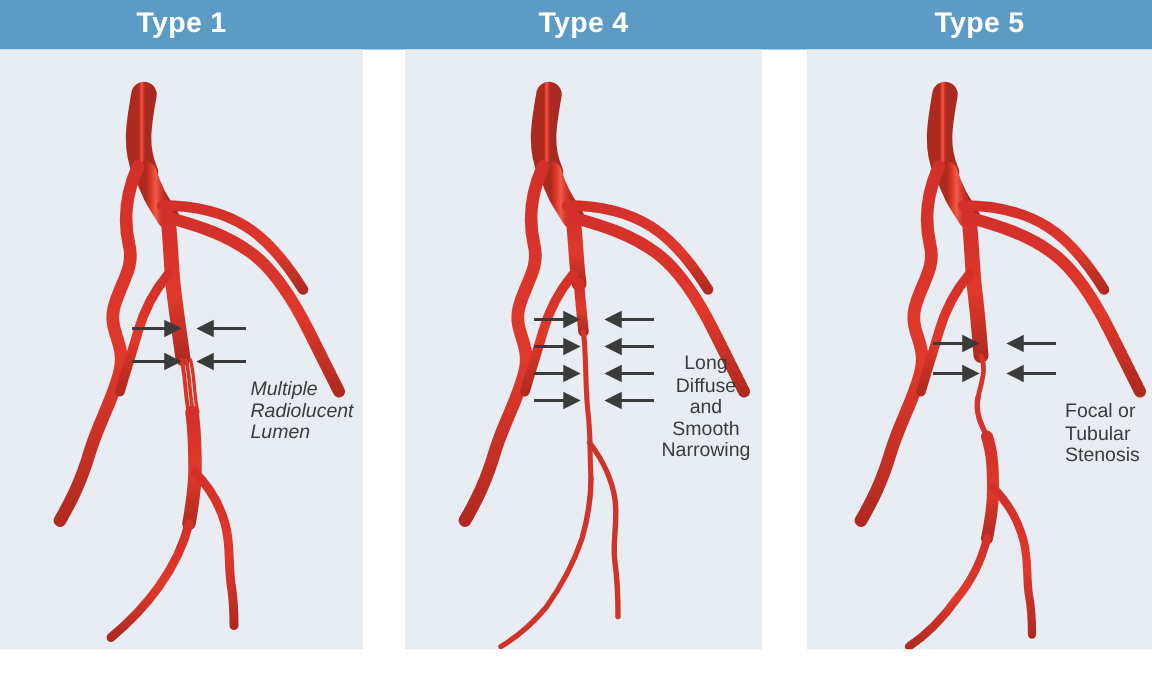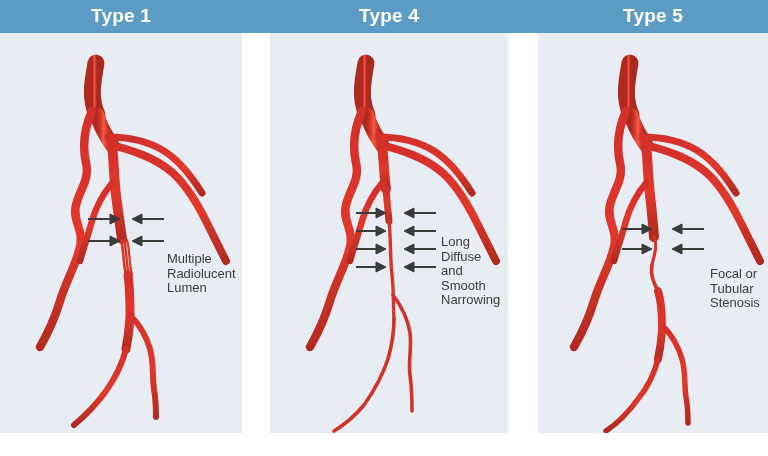--- a/index.html
+++ b/index.html
@@ -43,22 +43,22 @@
   #title-2 { left: 270px; width: 238px; }
   #title-3 { left: 538px; width: 230px; }
 
   .panel {
     position: absolute;
     top: 33px;
     height: 400px;
     background: #e8edf4;
     overflow: hidden;
   }
-  #panel-1 { left: 0px;   width: 242px; }
-  #panel-2 { left: 270px; width: 238px; }
+  #panel-1 { left: 0px;   width: 242px; font-style: italic; }
+  #panel-2 { left: 270px; width: 238px; text-align: center; }
   #panel-3 { left: 538px; width: 230px; }
 
   .panel svg, .panel .overlay-svg {
     position: absolute;
     left: 0;
     top: 0;
   }
   .label-text {
     position: absolute;
     color: #3b3b3b;

